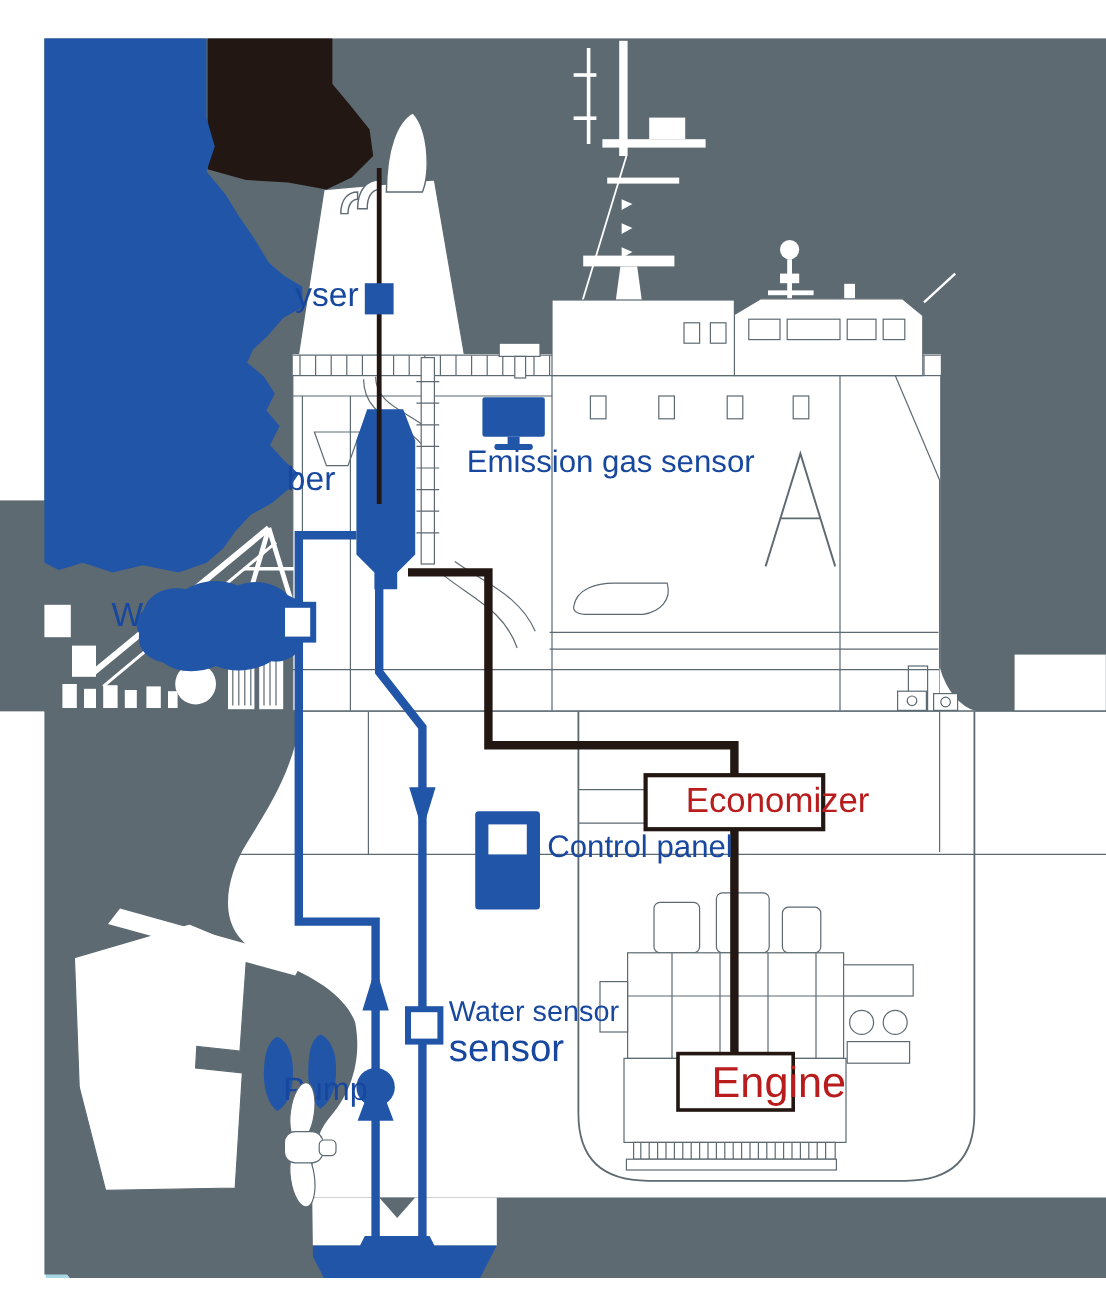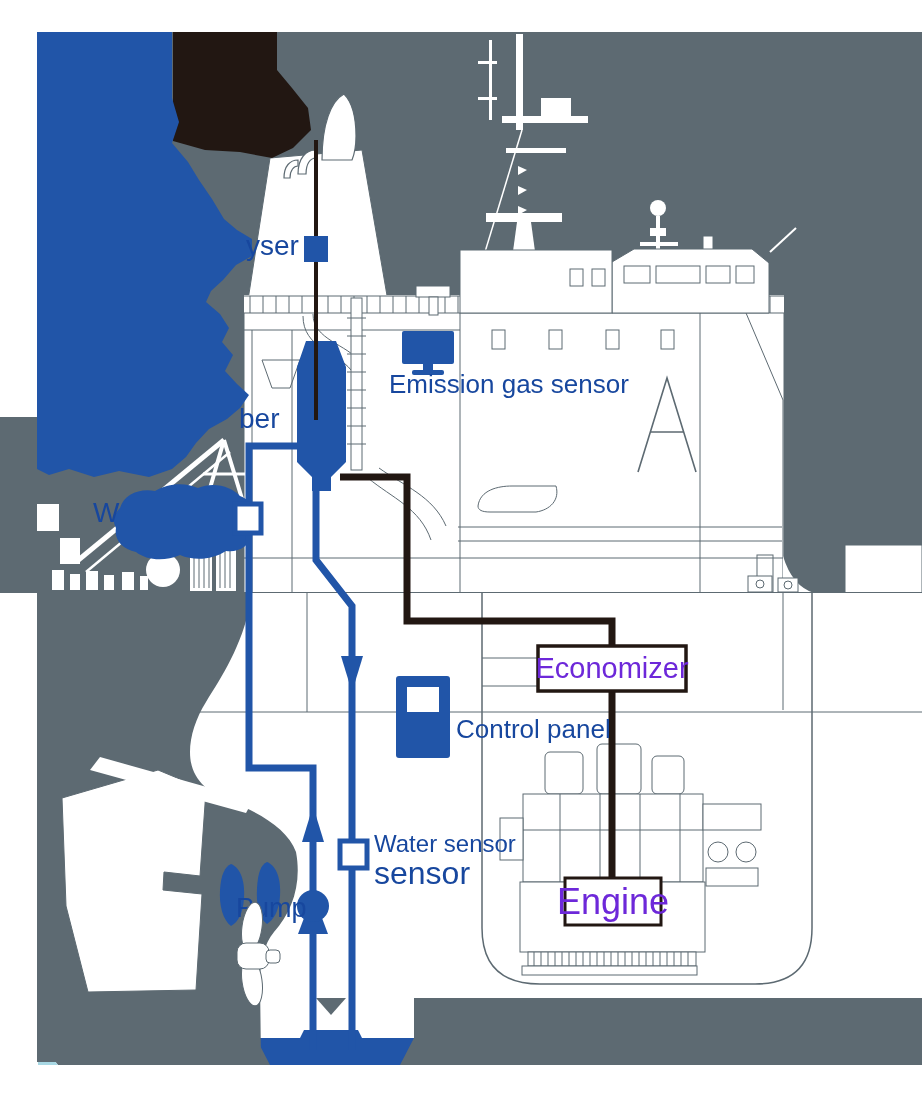--- a/index.html
+++ b/index.html
@@ -1,20 +1,20 @@
 <!DOCTYPE html>
 <html><head>
 <meta charset="utf-8">
 <style>
   html,body{margin:0;padding:0;background:#ffffff;}
   #canvas{position:relative;width:922px;height:1094px;background:#ffffff;overflow:hidden;
           font-family:"Liberation Sans",sans-serif;}
   svg{position:absolute;left:0;top:0;}
   .lbl{position:absolute;color:#17479e;white-space:nowrap;line-height:1.05;}
-  .dark{color:#6d28d9;}
+  .dark{color:#b91c1c;padding-left:36px;}
   .boxlbl{display:flex;align-items:center;justify-content:center;}
 </style>
 </head>
 <body>
 
 <div id="canvas">
 
 <svg id="base" width="922" height="1094" viewBox="0 0 922 1094">
 
   <g>
@@ -221,29 +221,29 @@
   </g>
 
   <g>
     <rect x="396" y="676" width="54" height="82" rx="3" fill="#2155a8"></rect>
     <rect x="407" y="687" width="32" height="25" fill="#ffffff"></rect>
   </g>
 </svg>
 
 <div class="lbl" style="left:246px;top:231px;font-size:28px;">yser</div>
 
-<div class="lbl" style="left:239px;top:384px;font-size:28px;margin-top:20px;">ber</div>
+<div class="lbl" style="left:239px;top:384px;font-size:28px;">ber</div>
 
 <div class="lbl" style="left:93px;top:498px;font-size:28px;">W</div>
 
 <div class="lbl" style="left:389px;top:371px;font-size:26px;">Emission gas sensor</div>
 
 <div class="lbl dark boxlbl" style="left:538px;top:646px;width:148px;height:45px;font-size:29px;">Economizer</div>
 
-<div class="lbl" style="left:456px;top:716px;font-size:26px;">Control panel</div>
+<div class="lbl" style="left:456px;top:692px;font-size:26px;">Control panel</div>
 
 <div class="lbl" style="left:374px;top:831px;font-size:24px;">Water sensor</div>
 <div class="lbl" style="left:374px;top:857px;font-size:32px;">sensor</div>
 
 <div class="lbl" style="left:236px;top:894px;font-size:27px;">Pump</div>
 
 <div class="lbl dark boxlbl" style="left:565px;top:878px;width:96px;height:47px;font-size:36px;">Engine</div>
 
 <svg id="overlay" width="922" height="1094" viewBox="0 0 922 1094" style="pointer-events:none;">
   <g fill="#ffffff" stroke="#5d6a72" stroke-width="1">

